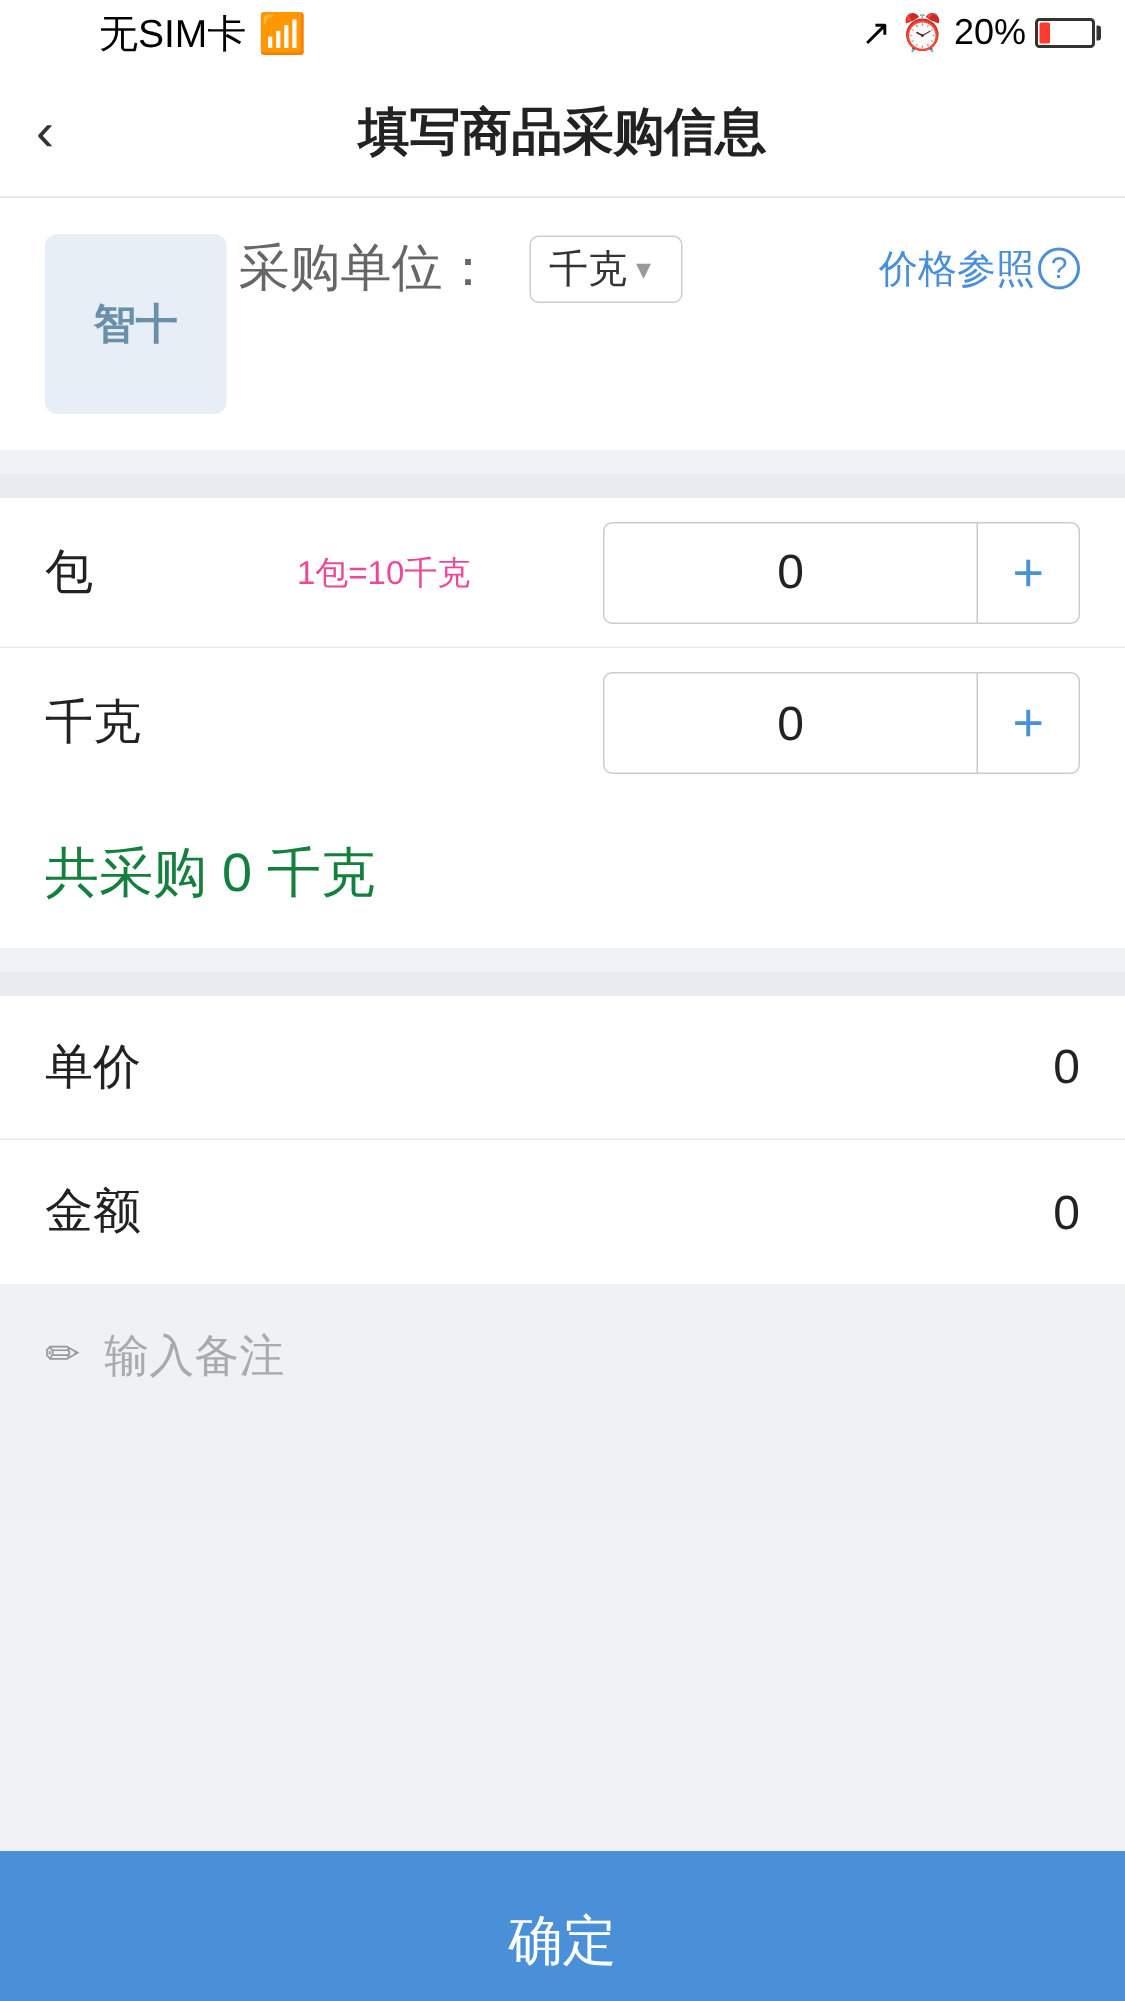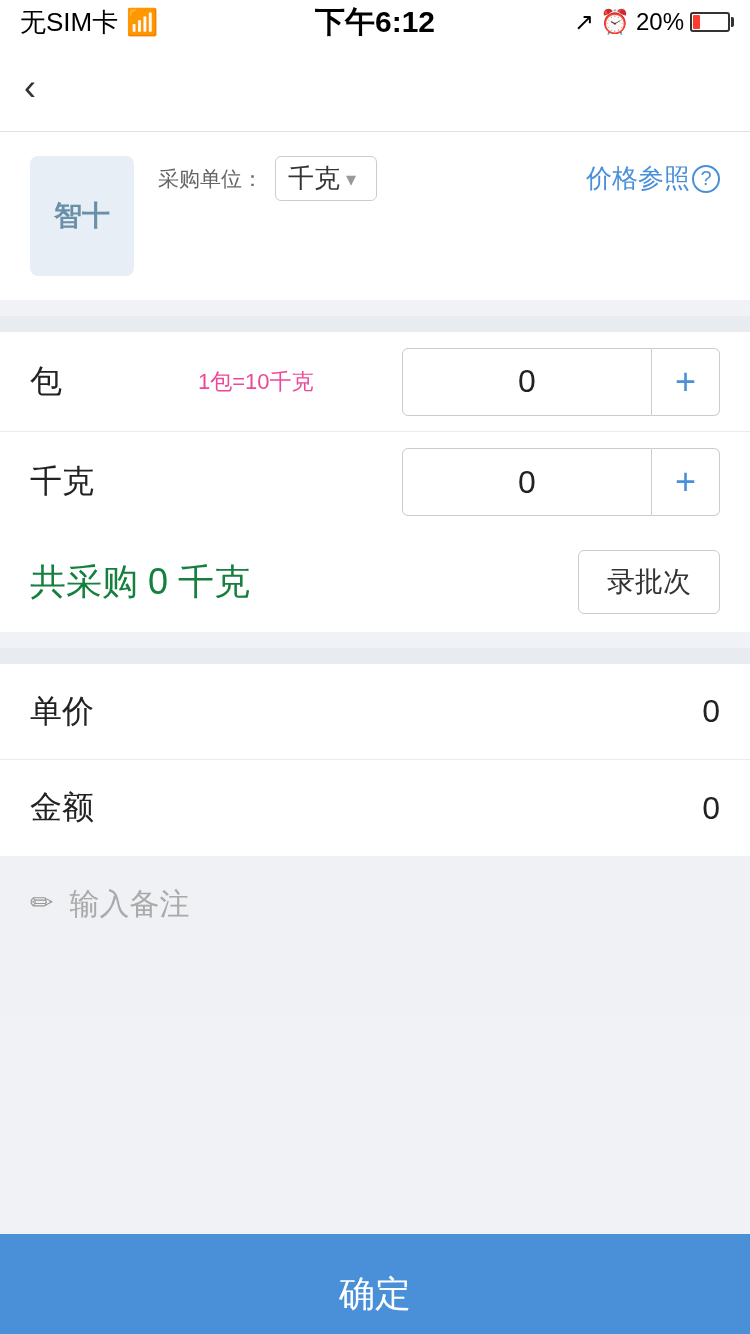--- a/index.html
+++ b/index.html
@@ -22,20 +22,21 @@
       justify-content: space-between;
       padding: 0 20px;
       font-size: 28px;
     }
     .status-left {
       display: flex;
       align-items: center;
       gap: 8px;
       font-size: 26px;
       font-weight: 500;
+      margin-left: 46px;
     }
     .status-center {
       font-size: 30px;
       font-weight: 600;
       position: absolute;
       left: 50%;
       transform: translateX(-50%);
     }
     .status-right {
       display: flex;
@@ -97,29 +98,29 @@
 
     
     .product-card {
       background: #fff;
       padding: 24px 30px;
       display: flex;
       align-items: flex-start;
       margin-bottom: 16px;
     }
     .product-image {
-      width: 104px;
+      width: 121px;
       height: 120px;
       background: #e8eef5;
       border-radius: 8px;
       display: flex;
       align-items: center;
       justify-content: center;
       flex-shrink: 0;
-      margin-right: 24px;
+      margin-right: 8px;
       font-size: 36px;
       color: #8badc5;
     }
     .product-info {
       flex: 1;
     }
     .product-header {
       display: flex;
       align-items: center;
       justify-content: space-between;
@@ -137,23 +138,23 @@
       align-items: center;
       gap: 4px;
       cursor: pointer;
     }
     .product-unit-row {
       display: flex;
       align-items: center;
       justify-content: space-between;
     }
     .unit-label {
-      font-size: 21px;
+      font-size: 34px;
       color: #666;
-      margin-right: 12px;
+      margin-right: 24px;
     }
     .unit-select {
       border: 1px solid #ccc;
       border-radius: 6px;
       padding: 4px 20px 4px 12px;
       font-size: 26px;
       color: #333;
       background: #fff;
       position: relative;
       display: inline-flex;
@@ -338,33 +339,33 @@
     }
   </style>
 </head>
 <body>
 
 <div class="status-bar">
   <div class="status-left">
     <span>无SIM卡</span>
     <span>📶</span>
   </div>
-  <div class="status-center">下午6:12</div>
   <div class="status-right">
     <span>↗</span>
     <span>⏰</span>
     <span>20%</span>
     <div class="battery-icon">
       <div class="battery-fill"></div>
     </div>
   </div>
 </div>
 
 <div class="nav-bar">
   <div class="nav-back">‹</div>
+  <div class="nav-title">填写商品采购信息</div>
 </div>
 
 <div class="product-card">
   <div class="product-image">
     <span style="font-size:28px;color:#6a8fa8;font-weight:600;">智十</span>
   </div>
   <div class="product-info">
     <div class="product-unit-row">
       <div style="display:flex;align-items:center;">
         <span class="unit-label">采购单位：</span>
@@ -400,21 +401,20 @@
     <div class="input-spacer"></div>
     <div class="quantity-input">
       <span>0</span>
     </div>
     <div class="plus-btn">+</div>
   </div>
 </div>
 
 <div class="summary-section">
   <span class="summary-text">共采购 0 千克</span>
-  <div class="batch-btn">录批次</div>
 </div>
 
 <div class="divider-section"></div>
 
 <div class="detail-section">
   <div class="detail-row">
     <span class="detail-label">单价</span>
     <span class="detail-value">0</span>
   </div>
   <div class="detail-row">

